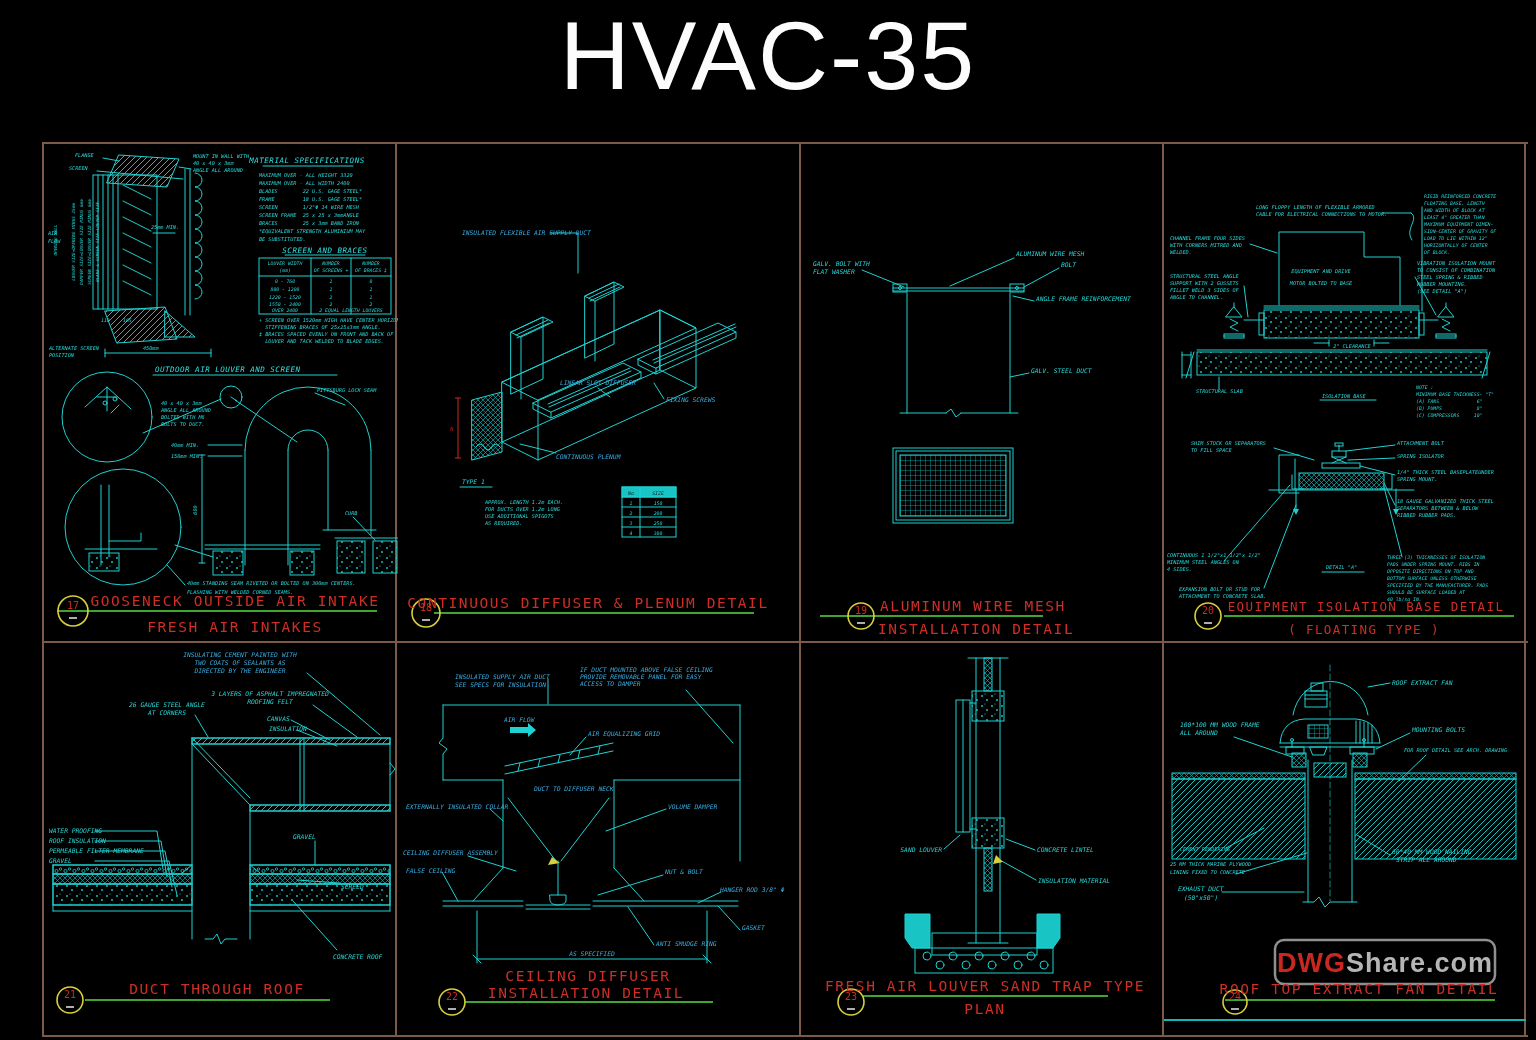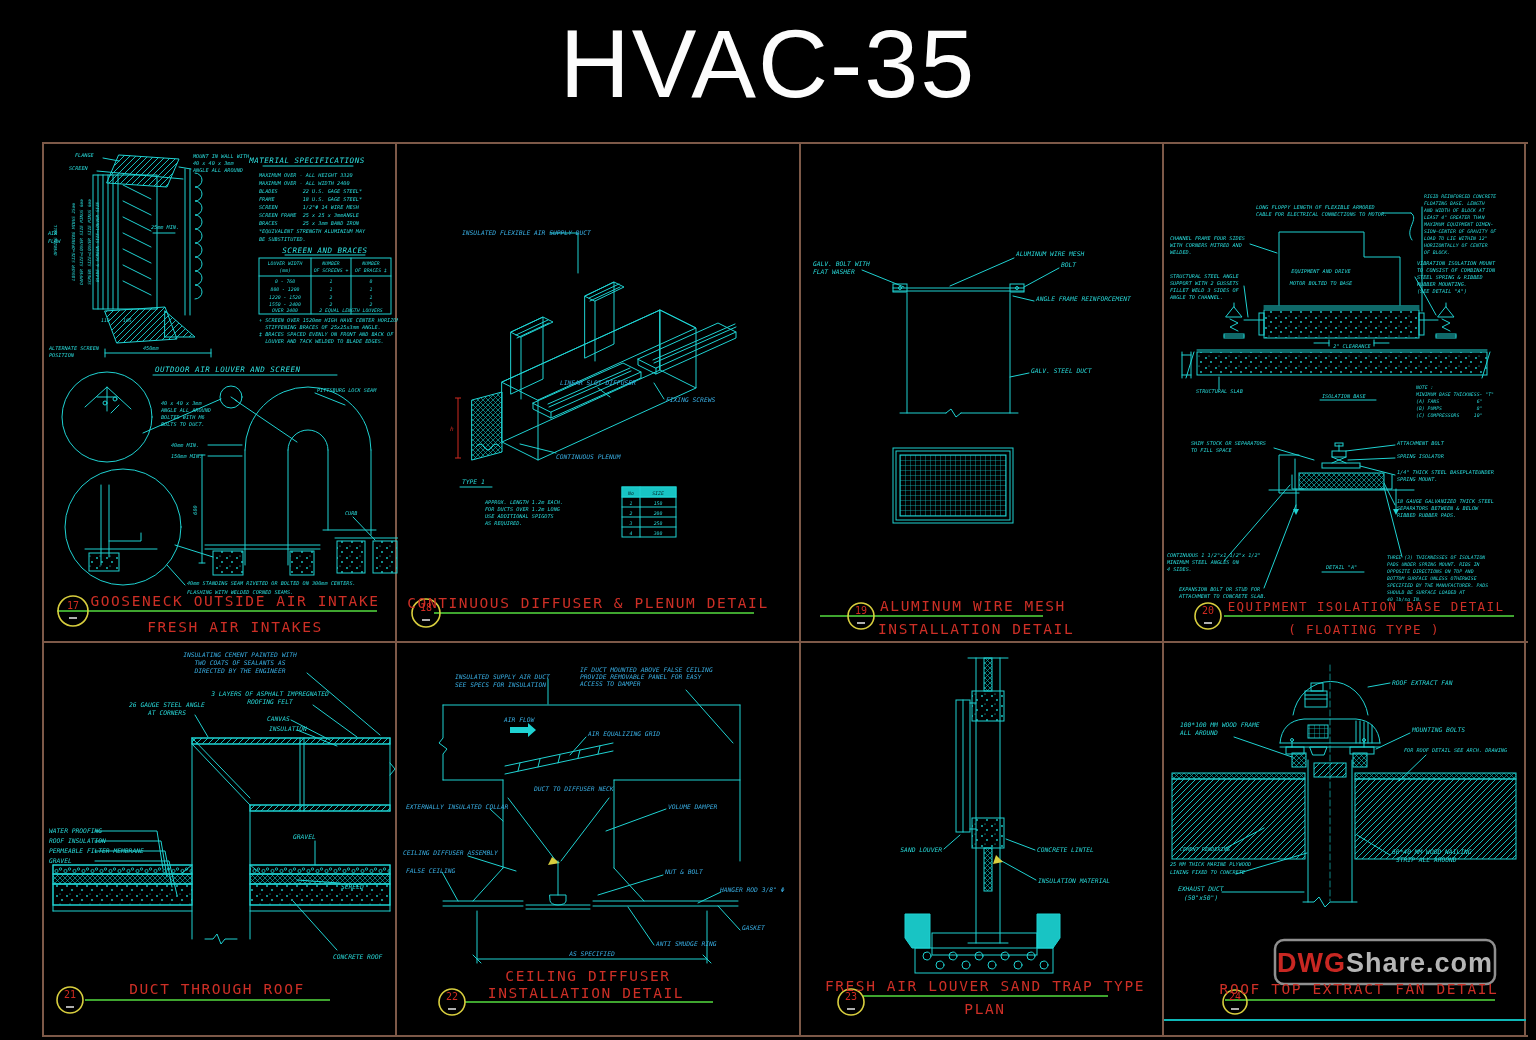--- a/index.html
+++ b/index.html
@@ -1,16 +1,16 @@
 <!DOCTYPE html>
 <html><head>
 <meta charset="utf-8">
 <style>
   html,body{margin:0;padding:0;background:#000;width:1536px;height:1040px;overflow:hidden;position:relative;font-family:"DejaVu Sans Mono",monospace}
-  .htitle{position:absolute;top:8px;left:0;width:1536px;text-align:center;color:#fcfcfc;font-family:"Liberation Sans",sans-serif;font-size:97px;font-weight:400;letter-spacing:2px}
+  .htitle{position:absolute;top:0;left:0;width:1536px;text-align:center;color:#fcfcfc;font-family:"Liberation Sans",sans-serif;font-size:97px;font-weight:400;letter-spacing:2px}
   .gl{position:absolute;background:#7d5948}
   .cyl{position:absolute;background:#0fb7b7}
   .panel{position:absolute}
   svg text{stroke:none;white-space:pre;font-family:"DejaVu Sans Mono",monospace;font-style:italic}
   .s{stroke:#1fd2d2;fill:none;stroke-width:1;stroke-linecap:round}
   .sd{stroke:#12a8a8;fill:none;stroke-width:.8}
   .cl{fill:#28d8d8;font-size:6.3px}
   .cls{fill:#28d8d8;font-size:5.2px}
   .clt{fill:#28d8d8;font-size:4.8px}
   .clb{fill:#38ade2;font-size:6.3px}

